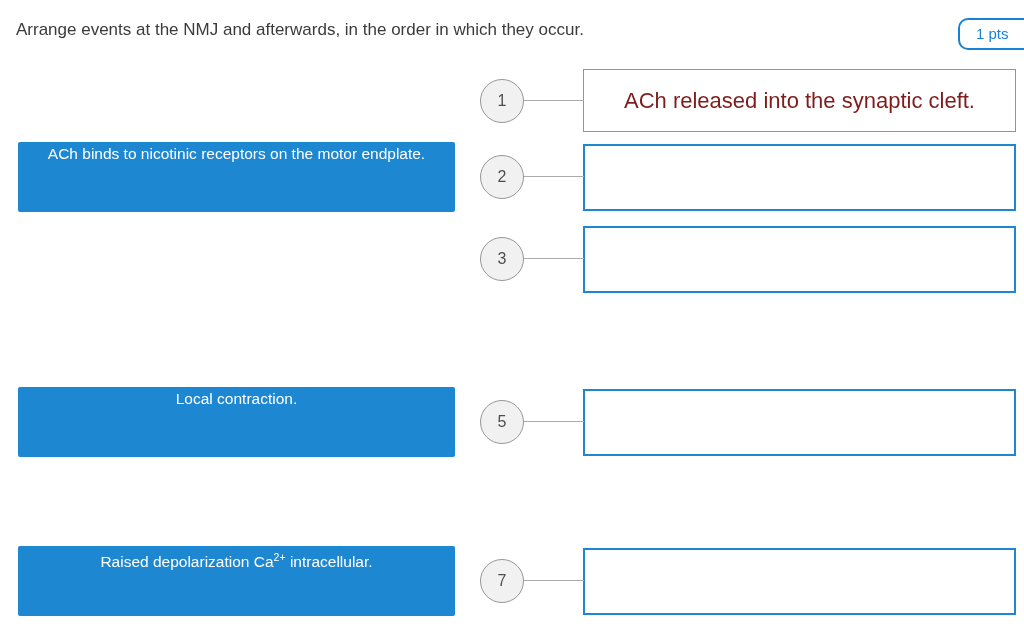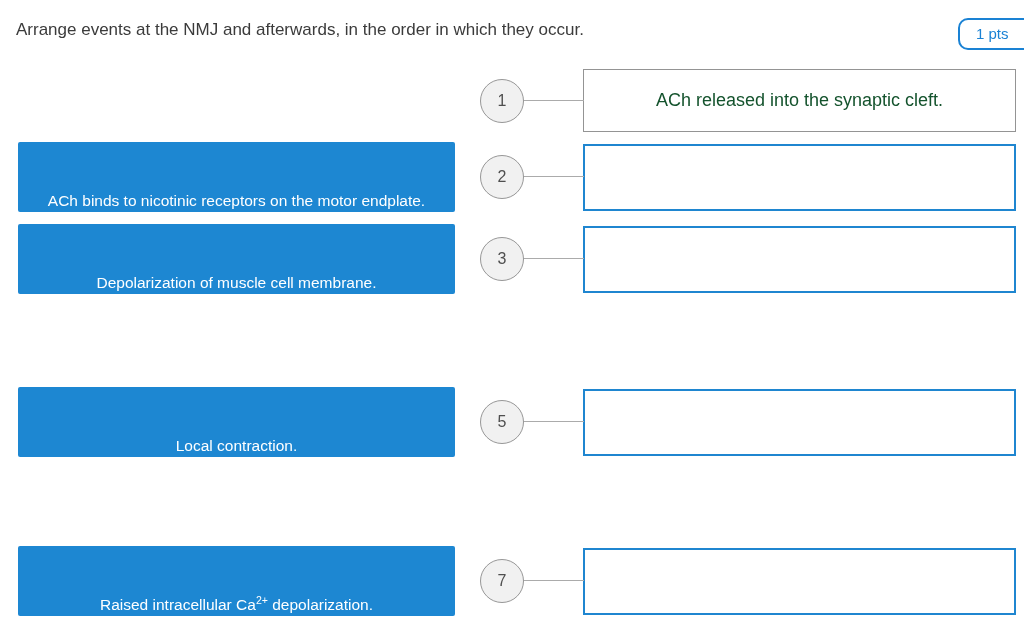--- a/index.html
+++ b/index.html
@@ -40,21 +40,21 @@
     top: 0;
     width: 437px;
     height: 70px;
     box-sizing: border-box;
     background: #1d87d2;
     border-radius: 2px;
     color: #ffffff;
     font-size: 15.5px;
     line-height: 23px;
     display: flex;
-    align-items: flex-end;
+    align-items: flex-start;
     justify-content: center;
     text-align: center;
     padding: 0 28px;
     cursor: move;
   }
   .sup { font-size: 0.68em; vertical-align: super; }
   .circle {
     position: absolute;
     left: 480px;
     top: 13px;
@@ -86,22 +86,22 @@
     top: 2px;
     width: 433px;
     height: 67px;
     box-sizing: border-box;
     border: 2px solid #1f86d0;
     background: #ffffff;
     display: flex;
     align-items: center;
     justify-content: center;
     text-align: center;
-    font-size: 18px;
-    color: #14532d;
+    font-size: 22px;
+    color: #7f1d1d;
   }
   .row.first { height: 64px; }
   .row.first .dropzone { top: 0; height: 63px; border: 1px solid #949494; }
   .row.first .circle { top: 10px; }
   .row.first .connector { top: 31px; }
 </style>
 </head>
 <body>
 
 <div class="page">
@@ -124,23 +124,20 @@
       <span class="tile-text">ACh binds to nicotinic receptors on the motor endplate.</span>
     </div>
     <div class="connector"></div>
     <div class="circle">
       <span>2</span>
     </div>
     <div class="dropzone"></div>
   </div>
 
   <div class="row" style="top:224px">
-    <div class="tile">
-      <span class="tile-text">Depolarization of muscle cell membrane.</span>
-    </div>
     <div class="connector"></div>
     <div class="circle">
       <span>3</span>
     </div>
     <div class="dropzone"></div>
   </div>
 
 
   <div class="row" style="top:387px">
     <div class="tile">
@@ -149,21 +146,21 @@
     <div class="connector"></div>
     <div class="circle">
       <span>5</span>
     </div>
     <div class="dropzone"></div>
   </div>
 
 
   <div class="row" style="top:546px">
     <div class="tile">
-      <span class="tile-text"><span>Raised intracellular Ca</span><span class="sup">2+</span><span> depolarization.</span></span>
+      <span class="tile-text"><span>Raised depolarization Ca</span><span class="sup">2+</span><span> intracellular.</span></span>
     </div>
     <div class="connector"></div>
     <div class="circle">
       <span>7</span>
     </div>
     <div class="dropzone"></div>
   </div>
 
 </div>
 

